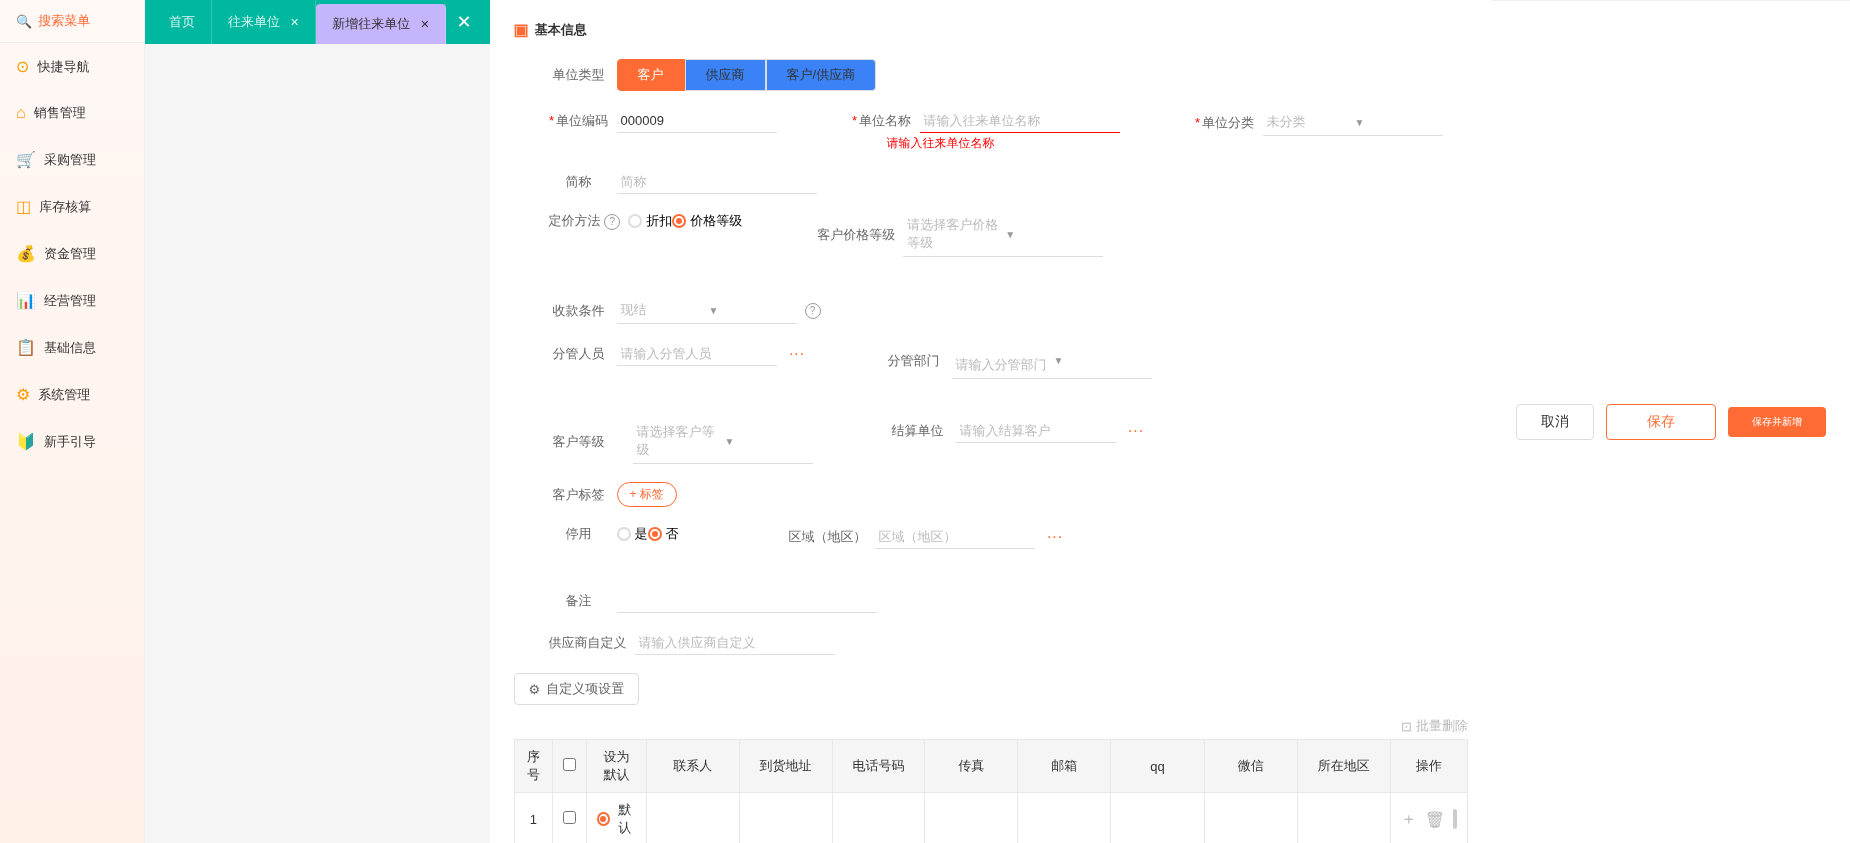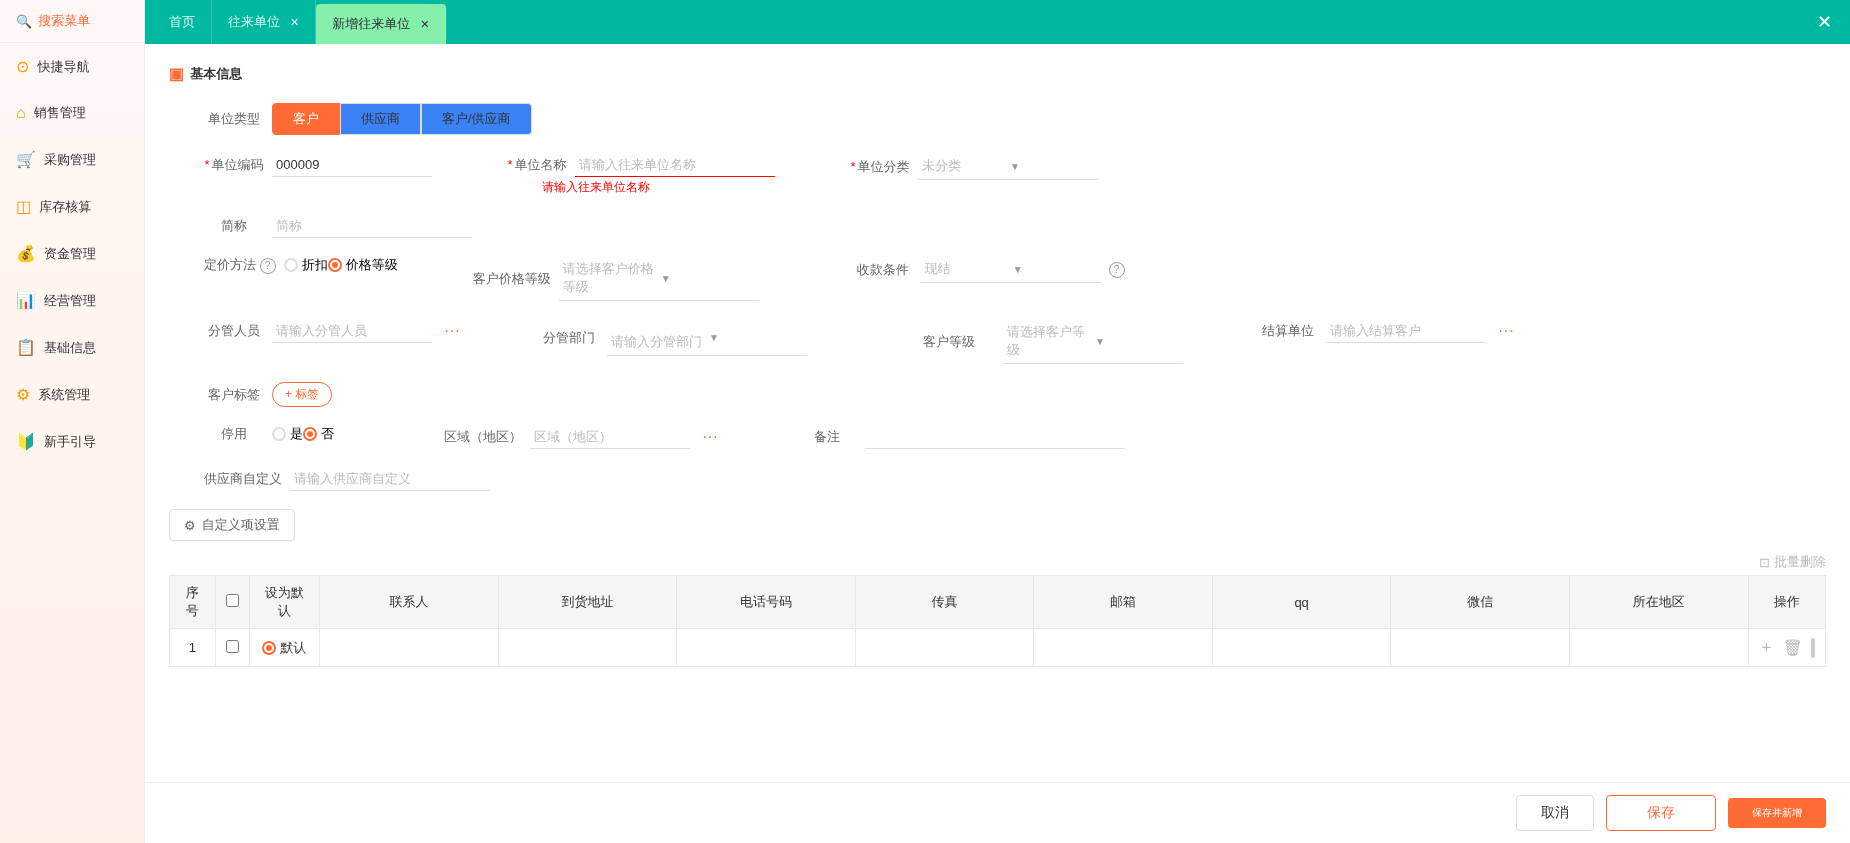--- a/index.html
+++ b/index.html
@@ -29,21 +29,21 @@
       color: #ff6b35;
       font-size: 14px;
       display: flex;
       align-items: center;
       gap: 6px;
       border-bottom: 1px solid #eee;
       cursor: pointer;
     }
 
     
-    .main { flex: 1; display: flex; flex-direction: column; overflow: hidden; }
+    .main { flex: 1; display: flex; flex-direction: row; overflow: hidden; }
 
     
     .tab-bar {
       background: #00b8a0;
       display: flex;
       align-items: center;
       height: 44px;
       padding: 0 8px;
       gap: 0;
     }
@@ -52,21 +52,21 @@
       align-items: center;
       gap: 6px;
       padding: 0 16px;
       height: 100%;
       cursor: pointer;
       color: rgba(255,255,255,0.85);
       font-size: 14px;
       border-right: 1px solid rgba(255,255,255,0.2);
     }
     .tab.active {
-      background: #86efac;
+      background: #c4b5fd;
       color: #333;
       border-radius: 4px 4px 0 0;
       height: calc(100% - 4px);
       margin-top: 4px;
     }
     .tab .close { font-size: 11px; color: inherit; cursor: pointer; margin-left: 4px; }
     .tab-bar-close {
       margin-left: auto;
       color: white;
       font-size: 18px;

